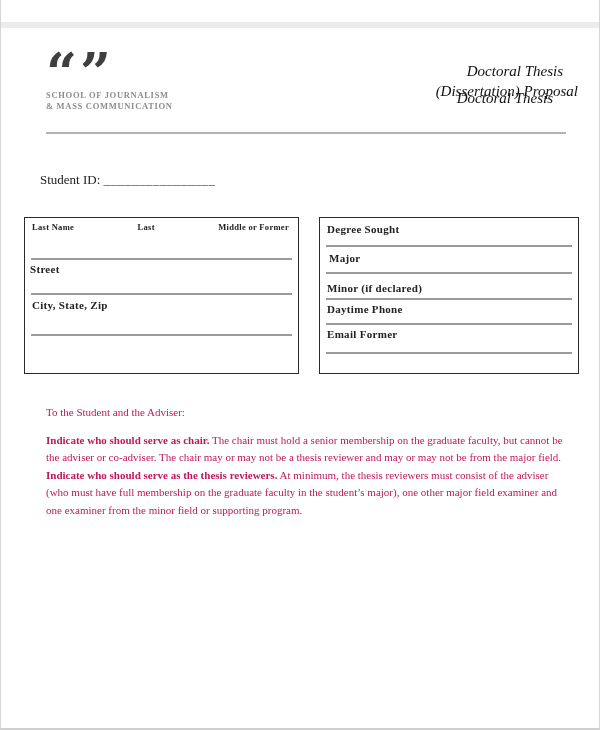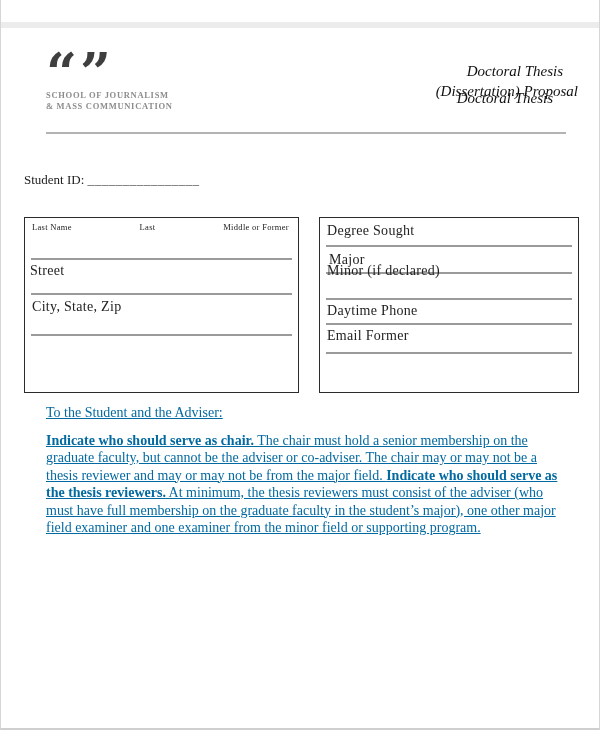--- a/index.html
+++ b/index.html
@@ -49,55 +49,55 @@
   }
   .t1{top:63px;right:36px;}
   .t2{top:83px;right:21px;}
   .t3{top:90px;right:46px;}
   .header-rule{
     position:absolute;left:45px;top:132px;width:520px;height:2px;
     background:#b3b3b3;
   }
   
   .student-id{
-    position:absolute;left:23px;top:172px;
+    position:absolute;left:39px;top:172px;
     font-size:13px;color:#1c1c1c;text-align:right;
   }
   .student-id .blank{letter-spacing:0.5px;color:#444;}
   
   .box{
-    position:absolute;top:217px;height:176px;
+    position:absolute;top:217px;height:157px;
     border:1px solid #2b2b2b;
     box-sizing:border-box;
     background:#ffffff;
+    font-weight:bold;
   }
   .box-left{left:23px;width:275px;}
   .box-right{left:318px;width:260px;}
   .box .lbl{
     position:absolute;
-    font-size:14px;
+    font-size:11px;
     color:#222222;
     white-space:nowrap;
     letter-spacing:0.3px;
   }
   .box .fline{
     position:absolute;left:6px;right:6px;height:2px;
     background:#9a9a9a;
   }
   .hdr-row{
     position:absolute;top:4px;left:7px;right:9px;
     display:flex;justify-content:space-between;
     font-size:8.5px;color:#222222;letter-spacing:0.3px;
   }
   
   .body-text{
     position:absolute;left:45px;top:404px;width:522px;
-    font-size:14px;line-height:17.5px;color:#0369a1;
+    font-size:11px;line-height:17.5px;color:#be185d;
     text-align:left;
-    text-decoration:underline;
   }
   .body-text p{margin:0 0 10px 0;}
   .b{font-weight:bold;}
 </style>
 </head>
 <body>
 
 <div class="canvas">
 
   <div class="top-band"></div>
@@ -132,21 +132,21 @@
     <div class="fline" style="top:75px"></div>
     <div class="lbl" style="top:81px;left:7px">City, State, Zip</div>
     <div class="fline" style="top:116px"></div>
   </div>
 
   <div class="box box-right">
     <div class="lbl" style="top:5px;left:7px">Degree Sought</div>
     <div class="fline" style="top:27px"></div>
     <div class="lbl" style="top:34px;left:9px">Major</div>
     <div class="fline" style="top:54px"></div>
-    <div class="lbl" style="top:45px;left:7px">Minor (if declared)</div>
+    <div class="lbl" style="top:64px;left:7px">Minor (if declared)</div>
     <div class="fline" style="top:80px"></div>
     <div class="lbl" style="top:85px;left:7px">Daytime Phone</div>
     <div class="fline" style="top:105px"></div>
     <div class="lbl" style="top:110px;left:7px">Email Former</div>
     <div class="fline" style="top:134px"></div>
   </div>
 
   <div class="body-text">
     <p>To the Student and the Adviser:</p>
     <p><span class="b">Indicate who should serve as chair.</span><span> The chair must hold a senior membership on the graduate faculty, but cannot be the adviser or co-adviser. The chair may or may not be a thesis reviewer and may or may not be from the major field. </span><span class="b">Indicate who should serve as the thesis reviewers.</span><span> At minimum, the thesis reviewers must consist of the adviser (who must have full membership on the graduate faculty in the student’s major), one other major field examiner and one examiner from the minor field or supporting program.</span></p>

